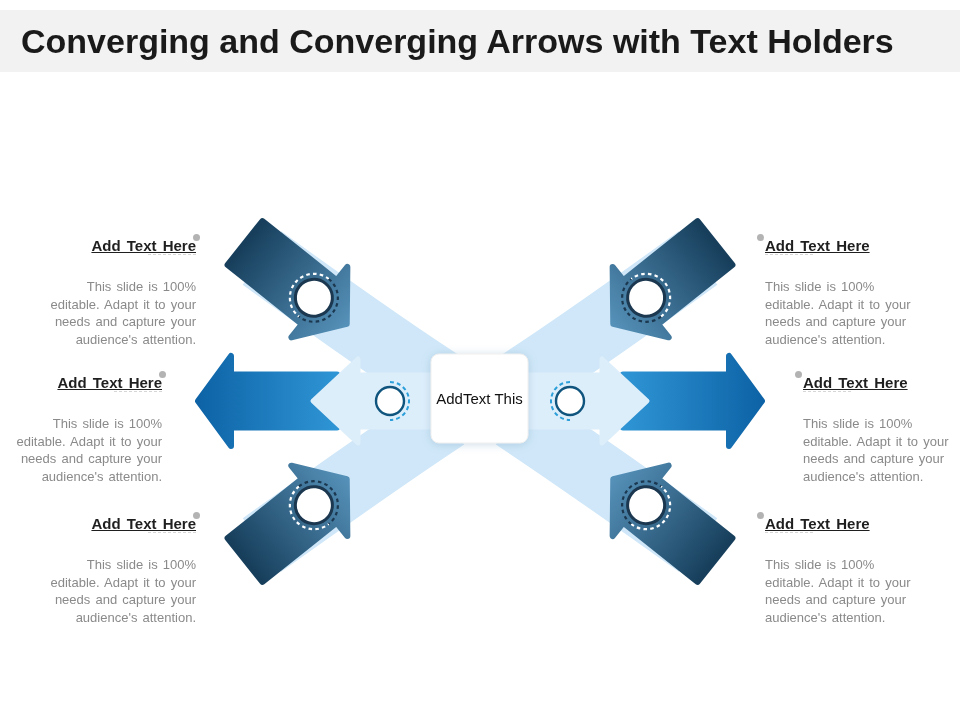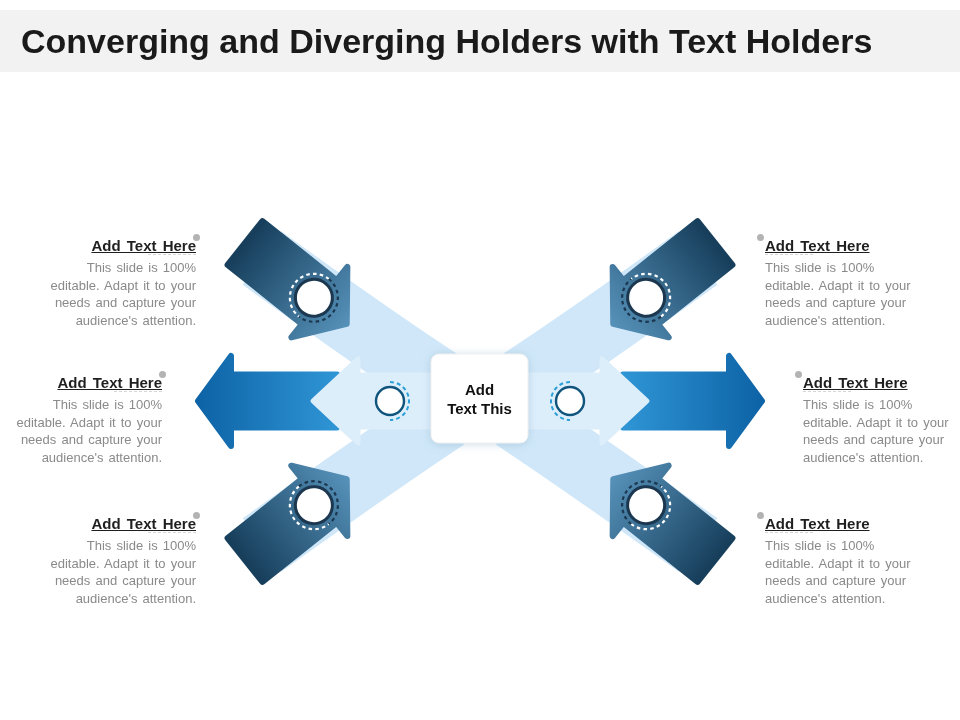--- a/index.html
+++ b/index.html
@@ -37,33 +37,33 @@
   .tblock .heading{
     position:relative;font-size:15px;font-weight:bold;line-height:18px;
     color:var(--c-heading-text);word-spacing:2px;white-space:nowrap;text-decoration:underline;
   }
   .dot{position:absolute;width:7px;height:7px;border-radius:50%;background:var(--c-dot);top:-3px;}
   .align-r .dot{right:-4px;}
   .align-l .dot{left:-8px;}
   .ph-line{position:absolute;top:17px;width:48px;border-bottom:1px dashed #d6d6d6;}
   .align-r .ph-line{right:0;}
   .align-l .ph-line{left:0;}
-  .tblock .body{margin-top:4px;}
+  .tblock .body{margin-top:23px;}
   .body-line{font-size:13px;color:var(--c-body-text);line-height:17.5px;white-space:nowrap;word-spacing:1.5px;}
   #b-tl{left:26px;top:237px;}
   #b-ml{left:-4px;top:374px;width:166px;}
   #b-bl{left:26px;top:515px;}
   #b-tr{left:765px;top:237px;}
   #b-mr{left:803px;top:374px;}
   #b-br{left:765px;top:515px;}
   
   .center-label{
     position:absolute;left:431px;top:354px;width:97px;height:89px;
-    display:flex;flex-direction:column;align-items:center;justify-content:center;
-    font-size:15px;font-weight:bold;line-height:19px;color:#111;text-align:center;
+    display:flex;flex-direction:row;align-items:center;justify-content:center;
+    font-size:15px;font-weight:normal;line-height:19px;color:#111;text-align:center;
   }
 </style>
 </head>
 <body>
 
 <svg class="diagram" width="960" height="720" viewBox="0 0 960 720">
   <defs>
     <linearGradient id="gHoriz">
       <stop offset="0" class="st-horiz-tip"></stop>
       <stop offset="1" class="st-horiz-tail"></stop>
@@ -104,21 +104,21 @@
 
   <use href="#diagArrowShape" transform="translate(245,243) rotate(38.5)"></use>
   <use href="#diagArrowShape" transform="translate(715,243) rotate(141.5)"></use>
   <use href="#diagArrowShape" transform="translate(245,560) rotate(-38.5)"></use>
   <use href="#diagArrowShape" transform="translate(715,560) rotate(-141.5)"></use>
 
   <rect class="center-rect" x="431" y="354" width="97" height="89" rx="8" filter="url(#boxShadow)"></rect>
 </svg>
 
 <div class="title-band">
-  <h1>Converging and Diverging Holders with Text Holders</h1>
+  <h1>Converging and Converging Arrows with Text Holders</h1>
 </div>
 
 <div class="center-label">
   <div>Add</div>
   <div>Text This</div>
 </div>
 
 <div id="b-tl" class="tblock align-r">
   <div class="heading">
     <span>Add Text Here</span>

